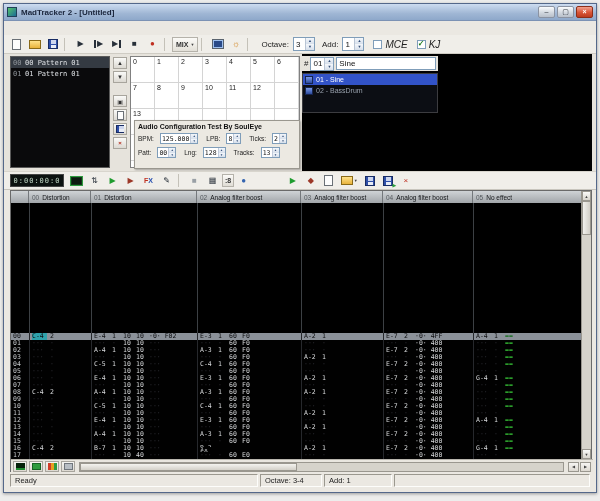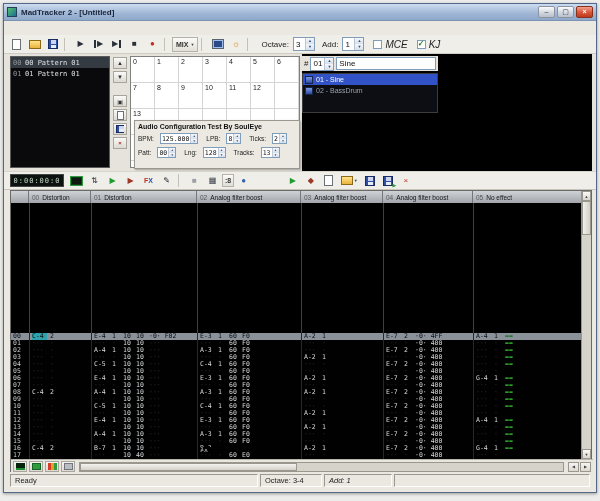--- a/index.html
+++ b/index.html
@@ -122,21 +122,21 @@
 .i-cpu{width:9px;height:7px;background:#b8bec4;border:1px solid #70767c;display:inline-block;}
 .hscroll{flex:1;height:10px;background:#d6d3cb;border:1px solid #9a978f;margin:0 2px;position:relative;}
 .hthumb{position:absolute;left:0;top:0;width:45%;height:8px;background:linear-gradient(#f4f3ef,#d4d1c9);border:1px solid #9a978f;}
 .harrows{display:flex;gap:1px;margin-right:2px;}
 .ha{width:11px;height:10px;border:1px solid #9a978f;background:linear-gradient(#f6f5f2,#ddd9d1);display:flex;align-items:center;justify-content:center;}
 .ha i{font-size:4px;color:#444;}
 .statusbar{position:absolute;left:0;top:468px;width:100%;height:17px;background:#ebe8e2;display:flex;align-items:center;gap:2px;padding:0 6px;}
 .sp{height:13px;border:1px solid;border-color:#9b988f #fdfdfb #fdfdfb #9b988f;font-size:7.5px;color:#222;display:flex;align-items:center;padding:0 4px;white-space:nowrap;}
 .sp1{width:248px;}
 .sp2{width:62px;}
-.sp3{width:68px;font-style:italic;}
+.sp3{width:68px;}
 .sp4{flex:1;}
 </style>
 </head>
 <body>
 
 <div class="win">
   <div class="titlebar">
     <span class="app-icon"></span>
     <span class="title">MadTracker 2 - [Untitled]</span>
     <span class="winbtns">

